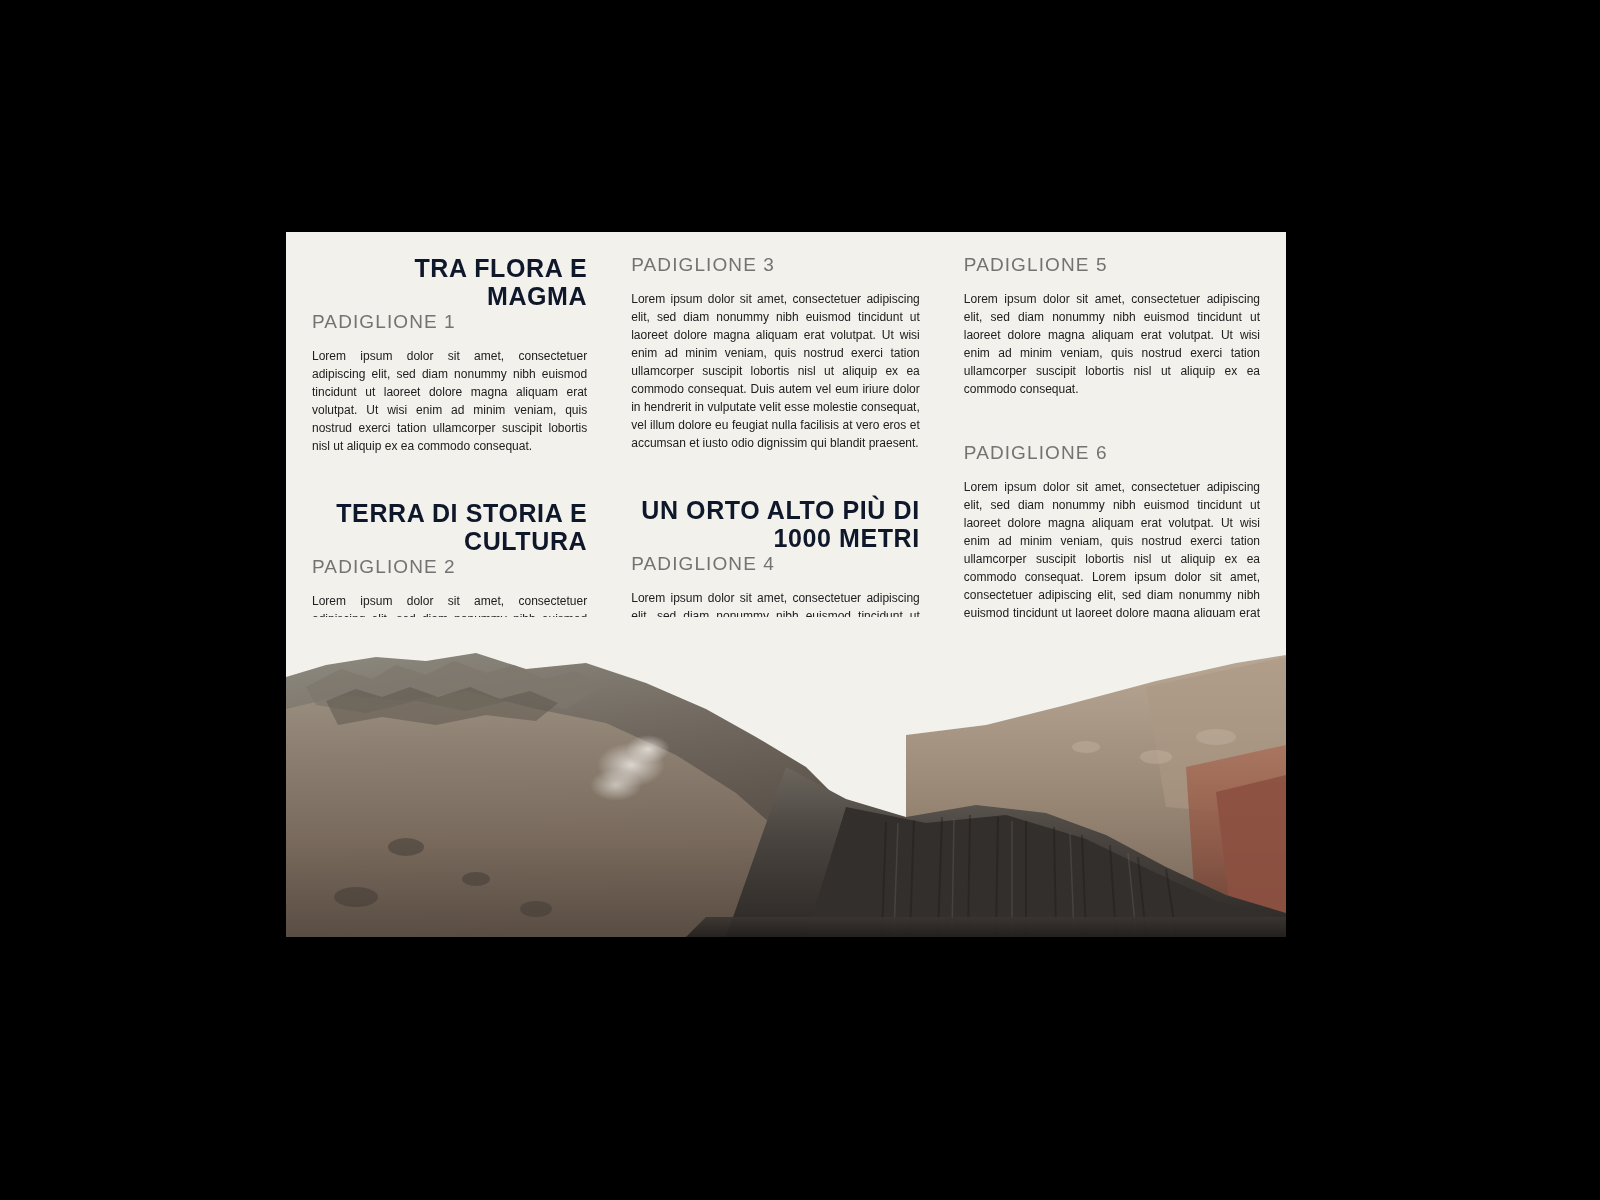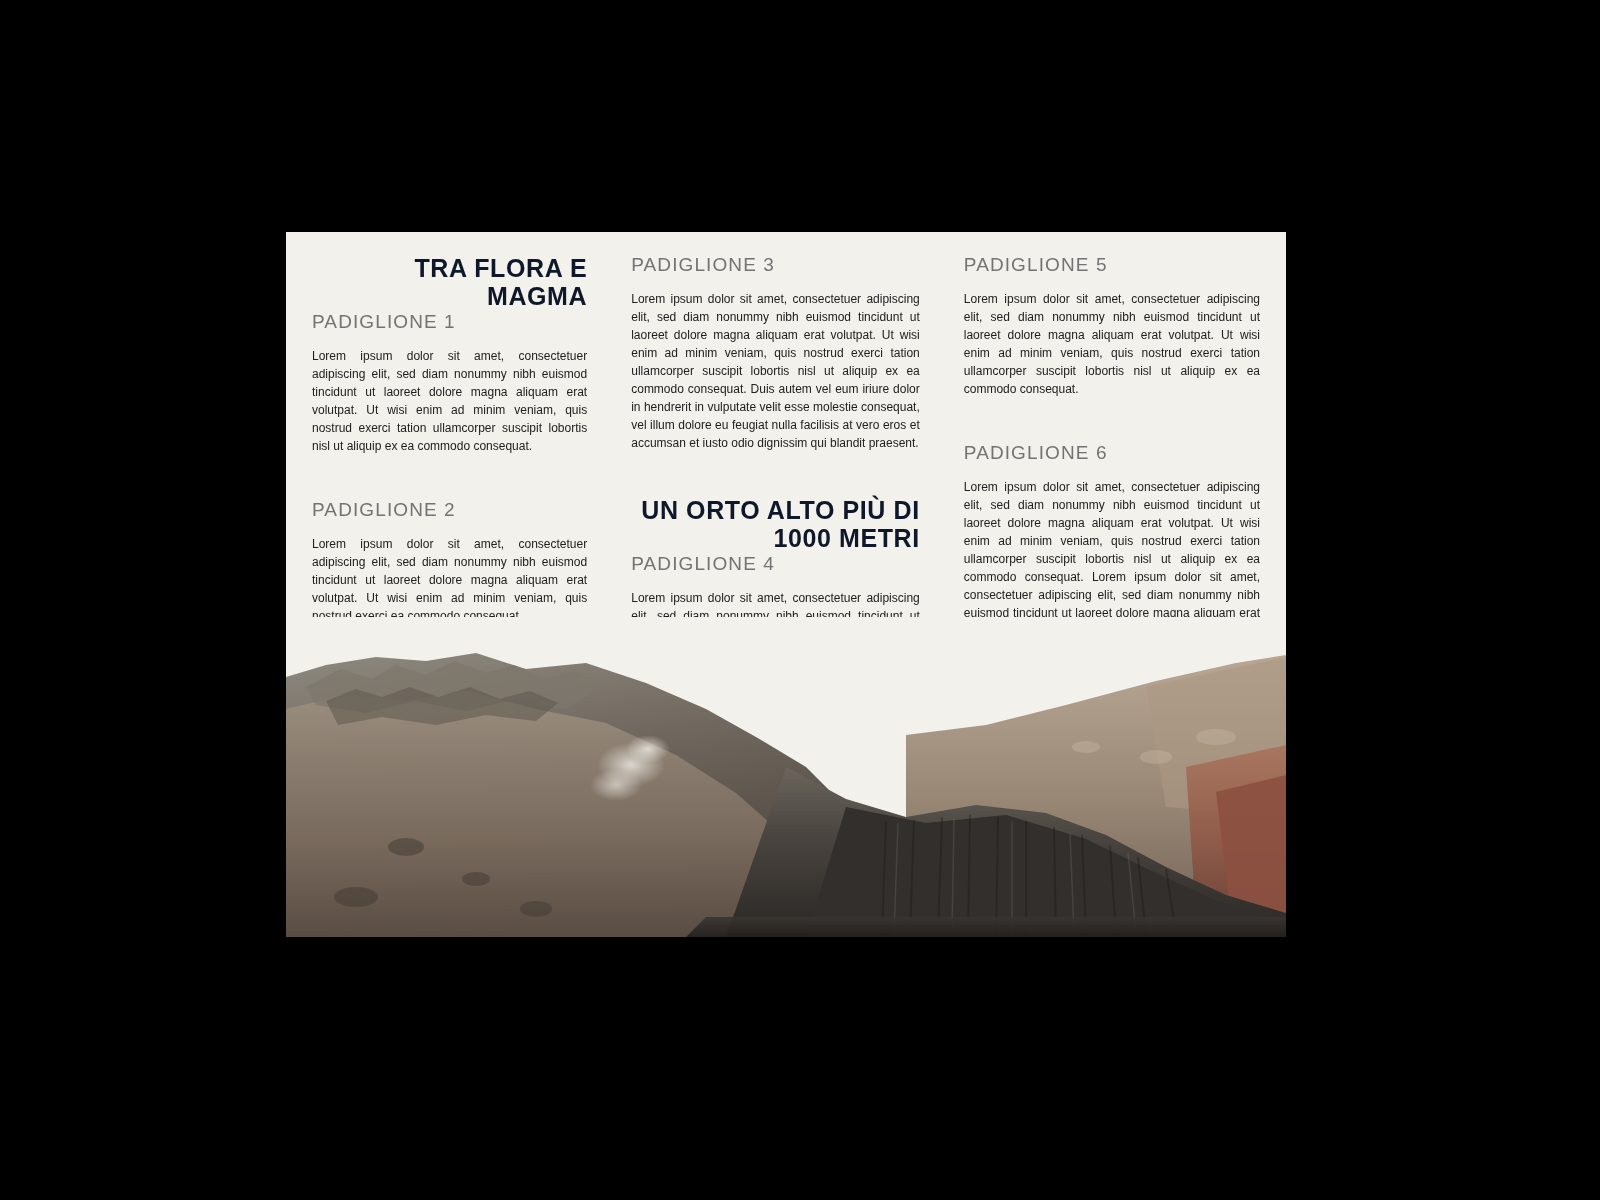--- a/index.html
+++ b/index.html
@@ -100,20 +100,21 @@
     <div class="columns">
 
       <div class="col col-1">
         <div class="section">
           <h2 class="title">TRA FLORA E MAGMA</h2>
           <div class="sub">PADIGLIONE 1</div>
           <p class="body">Lorem ipsum dolor sit amet, consectetuer adipiscing elit, sed diam nonummy nibh euismod tincidunt ut laoreet dolore magna aliquam erat volutpat. Ut wisi enim ad minim veniam, quis nostrud exerci tation ullamcorper suscipit lobortis nisl ut aliquip ex ea commodo consequat.</p>
         </div>
         <div class="spacer-lg"></div>
         <div class="section">
+          <h2 class="title">TERRA DI STORIA E CULTURA</h2>
           <div class="sub">PADIGLIONE 2</div>
           <p class="body">Lorem ipsum dolor sit amet, consectetuer adipiscing elit, sed diam nonummy nibh euismod tincidunt ut laoreet dolore magna aliquam erat volutpat. Ut wisi enim ad minim veniam, quis nostrud exerci ea commodo consequat.</p>
         </div>
       </div>
 
       <div class="col col-2">
         <div class="section">
           <div class="sub">PADIGLIONE 3</div>
           <p class="body">Lorem ipsum dolor sit amet, consectetuer adipiscing elit, sed diam nonummy nibh euismod tincidunt ut laoreet dolore magna aliquam erat volutpat. Ut wisi enim ad minim veniam, quis nostrud exerci tation ullamcorper suscipit lobortis nisl ut aliquip ex ea commodo consequat. Duis autem vel eum iriure dolor in hendrerit in vulputate velit esse molestie consequat, vel illum dolore eu feugiat nulla facilisis at vero eros et accumsan et iusto odio dignissim qui blandit praesent.</p>
         </div>

